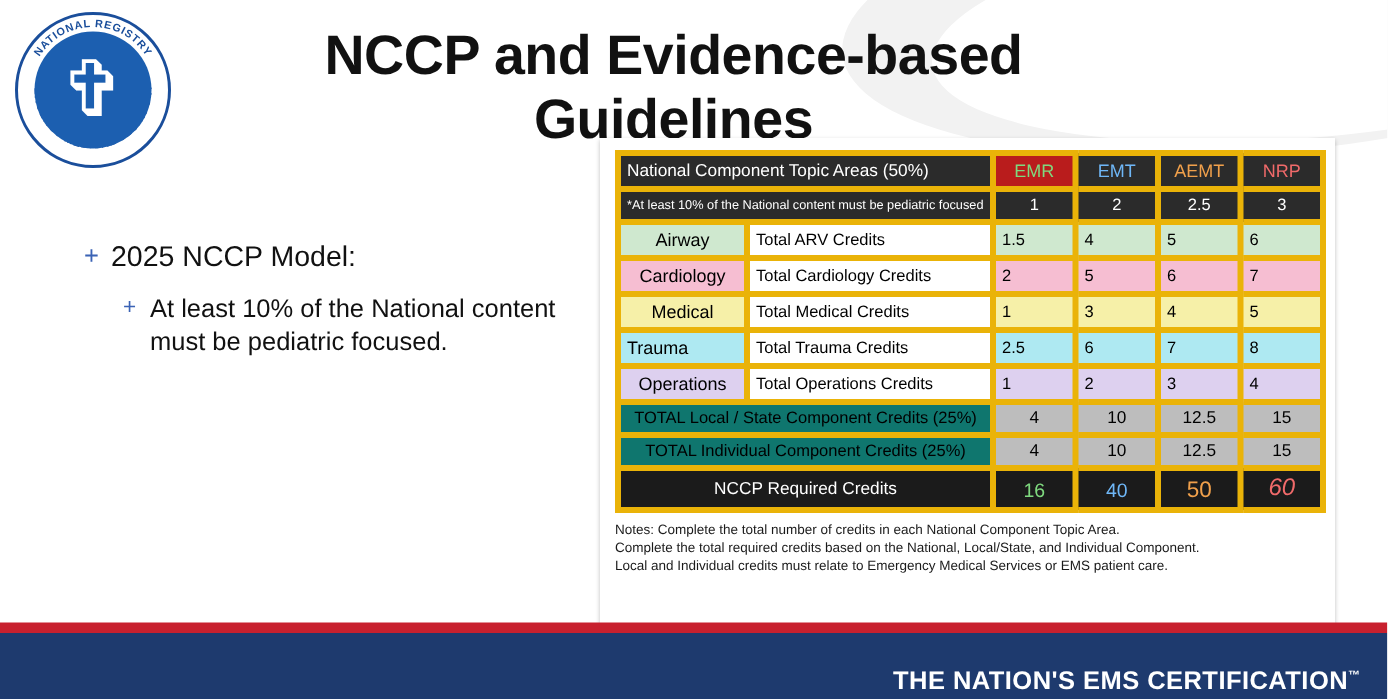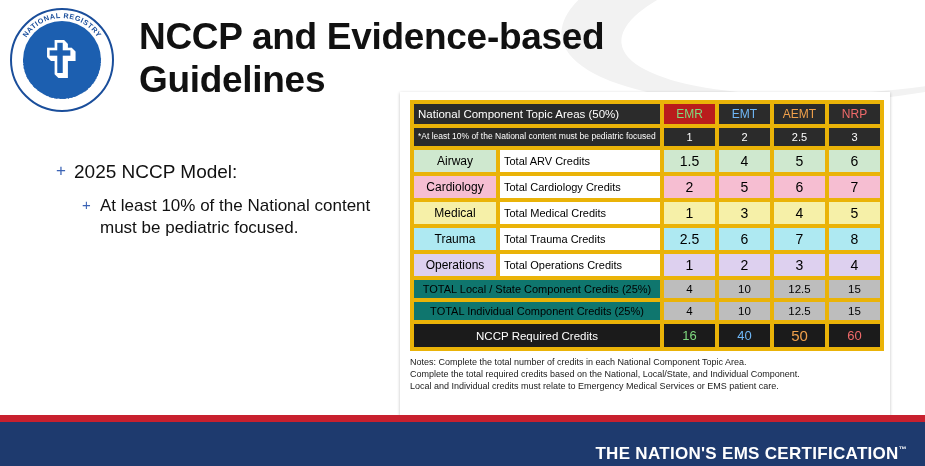--- a/index.html
+++ b/index.html
@@ -95,20 +95,21 @@
   .title {
     position: absolute;
     left: 139px;
     top: 16px;
     width: 620px;
     font-size: 37px;
     font-weight: bold;
     line-height: 1.16;
     color: #111111;
     letter-spacing: -0.3px;
+    text-align: center;
   }
 
   
   .bullets {
     position: absolute;
     left: 56px;
     top: 160px;
     width: 330px;
     color: #111111;
   }
@@ -195,26 +196,26 @@
     text-align: center;
     font-size: 11px;
   }
 
   .r-airway-lbl { background: #cfe8cf; text-align: center; font-weight: bold; font-size: 12px; margin-top: 33px; }
   .r-airway-c   { background: #cfe8cf; }
   .r-cardio-lbl { background: #f6bed2; text-align: center; font-weight: bold; font-size: 12px; }
   .r-cardio-c   { background: #f6bed2; }
   .r-medical-lbl{ background: #f6f0a8; text-align: center; font-weight: bold; font-size: 12px; }
   .r-medical-c  { background: #f6f0a8; }
-  .r-trauma-lbl { background: #aee9f2; text-align: center; font-weight: bold; font-size: 12px; }
+  .r-trauma-lbl { background: #aee9f2; font-weight: bold; font-size: 12px; }
   .r-trauma-c   { background: #aee9f2; }
   .r-ops-lbl    { background: #ddd0ef; text-align: center; font-weight: bold; font-size: 12px; }
   .r-ops-c      { background: #ddd0ef; }
   .cell-desc    { background: #ffffff; font-size: 11px; text-align: left; }
-  .num          { text-align: center; font-size: 14px; }
+  .num          { text-align: left; font-size: 11px; }
 
   .r-total-grey {
     background: #0f766e;
     font-weight: bold;
     text-align: center;
     font-size: 11px;
   }
   .r-total-grey-num {
     background: #bdbdbd;
     font-weight: bold;
@@ -224,21 +225,21 @@
   .r-final {
     background: #1b1b1b;
     color: #ffffff;
     font-weight: bold;
     text-align: center;
     font-size: 11.5px;
   }
   .fin-emr  { background:#1b1b1b; color:#7fd97f; font-weight:bold; text-align:center; font-size:13px; }
   .fin-emt  { background:#1b1b1b; color:#6fb7f7; font-weight:bold; text-align:center; font-size:13px; }
   .fin-aemt { background:#1b1b1b; color:#f0a04b; font-weight:bold; text-align:center; font-size:15px; }
-  .fin-nrp  { background:#1b1b1b; color:#f06a6a; font-weight:bold; text-align:center; font-size:13px; }
+  .fin-nrp  { background:#1b1b1b; color:#f06a6a; font-weight:bold; text-align:center; font-size:16px;font-style:italic; }
 
   .notes {
     margin-top: 6px;
     font-size: 9px;
     line-height: 1.32;
     color: #1a1a1a;
   }
 
   
   .footer-blue {

